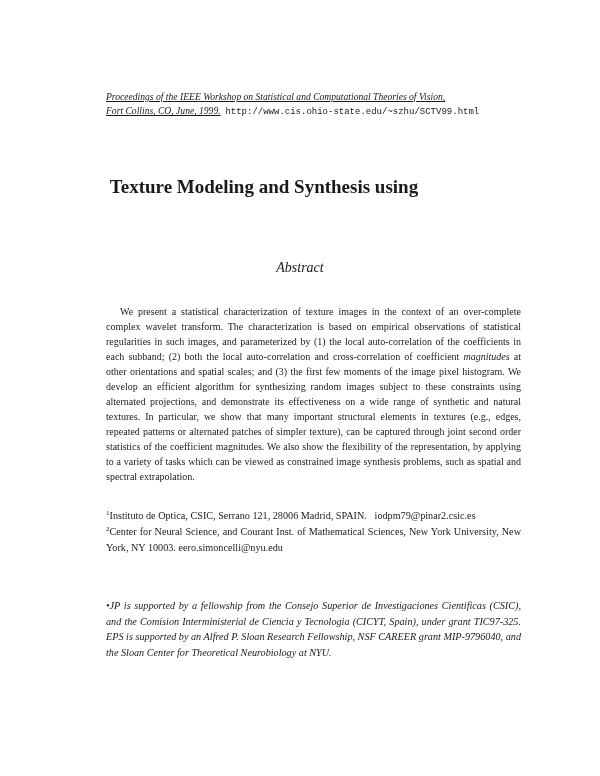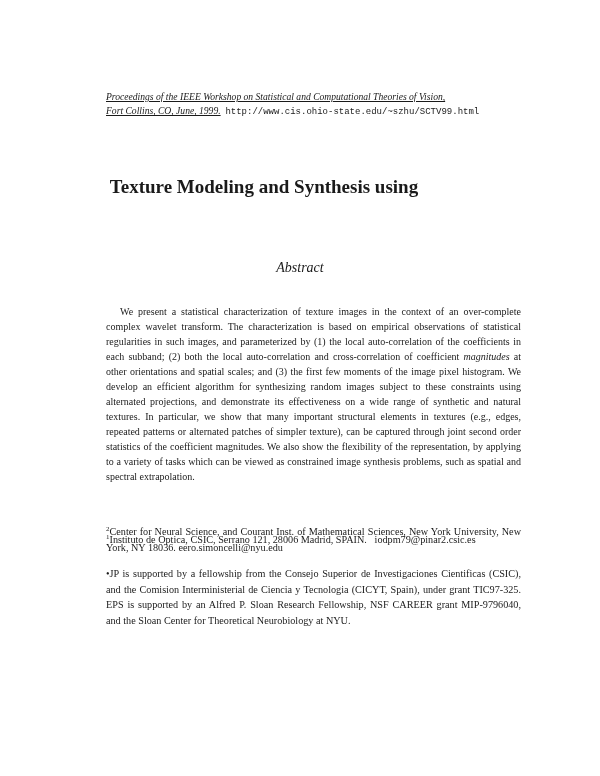--- a/index.html
+++ b/index.html
@@ -15,23 +15,23 @@
   .authors { position:absolute; left:0; width:600px; top:229px; text-align:center;
              font-family:"Liberation Serif",serif; font-size:11px; }
   .authors sup { font-size:7px; }
   .abstract-head { position:absolute; left:0; width:600px; top:260px; text-align:center;
                    font-family:"Liberation Serif",serif; font-style:italic; font-size:14px; }
   .abstract { position:absolute; left:106px; top:304px; width:415px; font-family:"Liberation Serif",serif;
               font-size:10px; line-height:15px; text-align:justify; text-indent:14px; }
   .fn { position:absolute; left:106px; width:415px; font-family:"Liberation Serif",serif;
         font-size:10.2px; line-height:15.5px; text-align:justify; }
   .fn sup { font-size:7px; }
-  .fn1 { top:506px;margin-top:24px; }
+  .fn1 { top:506px; }
   .fn2 { top:522px; }
-  .fn3 { top:566px; }
+  .fn3 { top:598px;font-style:italic; }
 </style>
 </head>
 <body>
 
 <div class="page">
   <div class="header">
     <div class="it">Proceedings of the IEEE Workshop on Statistical and Computational Theories of Vision,</div>
     <div>
       <span class="it">Fort Collins, CO, June, 1999.</span>
       &nbsp;<span class="mono">http://www.cis.ohio-state.edu/~szhu/SCTV99.html</span>
@@ -44,16 +44,16 @@
 
 
   <div class="abstract-head">Abstract</div>
 
   <div class="abstract"><span>We present a statistical characterization of texture images in the context of an over-complete complex wavelet transform. The characterization is based on empirical observations of statistical regularities in such images, and parameterized by (1) the local auto-correlation of the coefficients in each subband; (2) both the local auto-correlation and cross-correlation of coefficient </span><em>magnitudes</em><span> at other orientations and spatial scales; and (3) the first few moments of the image pixel histogram. We develop an efficient algorithm for synthesizing random images subject to these constraints using alternated projections, and demonstrate its effectiveness on a wide range of synthetic and natural textures. In particular, we show that many important structural elements in textures (e.g., edges, repeated patterns or alternated patches of simpler texture), can be captured through joint second order statistics of the coefficient magnitudes. We also show the flexibility of the representation, by applying to a variety of tasks which can be viewed as constrained image synthesis problems, such as spatial and spectral extrapolation.</span></div>
 
   <div class="fn fn1">
     <sup>1</sup><span style="white-space:pre;">Instituto de Optica, CSIC, Serrano 121, 28006 Madrid, SPAIN.   iodpm79@pinar2.csic.es</span>
   </div>
   <div class="fn fn2">
-    <sup>2</sup><span>Center for Neural Science, and Courant Inst. of Mathematical Sciences, New York University, New York, NY  18036.   eero.simoncelli@nyu.edu</span>
+    <sup>2</sup><span>Center for Neural Science, and Courant Inst. of Mathematical Sciences, New York University, New York, NY  10003.   eero.simoncelli@nyu.edu</span>
   </div>
   <div class="fn fn3">•JP is supported by a fellowship from the Consejo Superior de Investigaciones Cientificas (CSIC), and the Comision Interministerial de Ciencia y Tecnologia (CICYT, Spain), under grant TIC97-325. EPS is supported by an Alfred P. Sloan Research Fellowship, NSF CAREER grant MIP-9796040, and the Sloan Center for Theoretical Neurobiology at NYU.</div>
 </div>
 
 </body></html>

